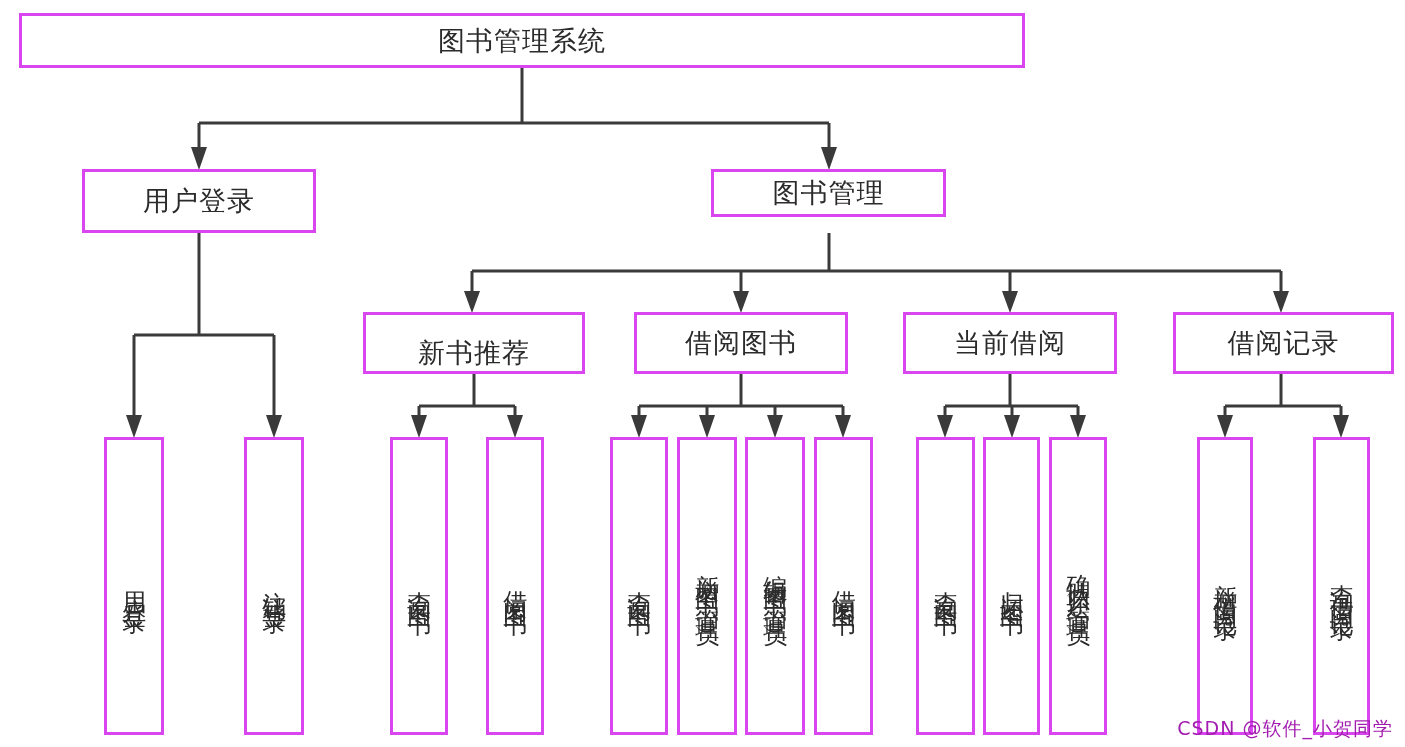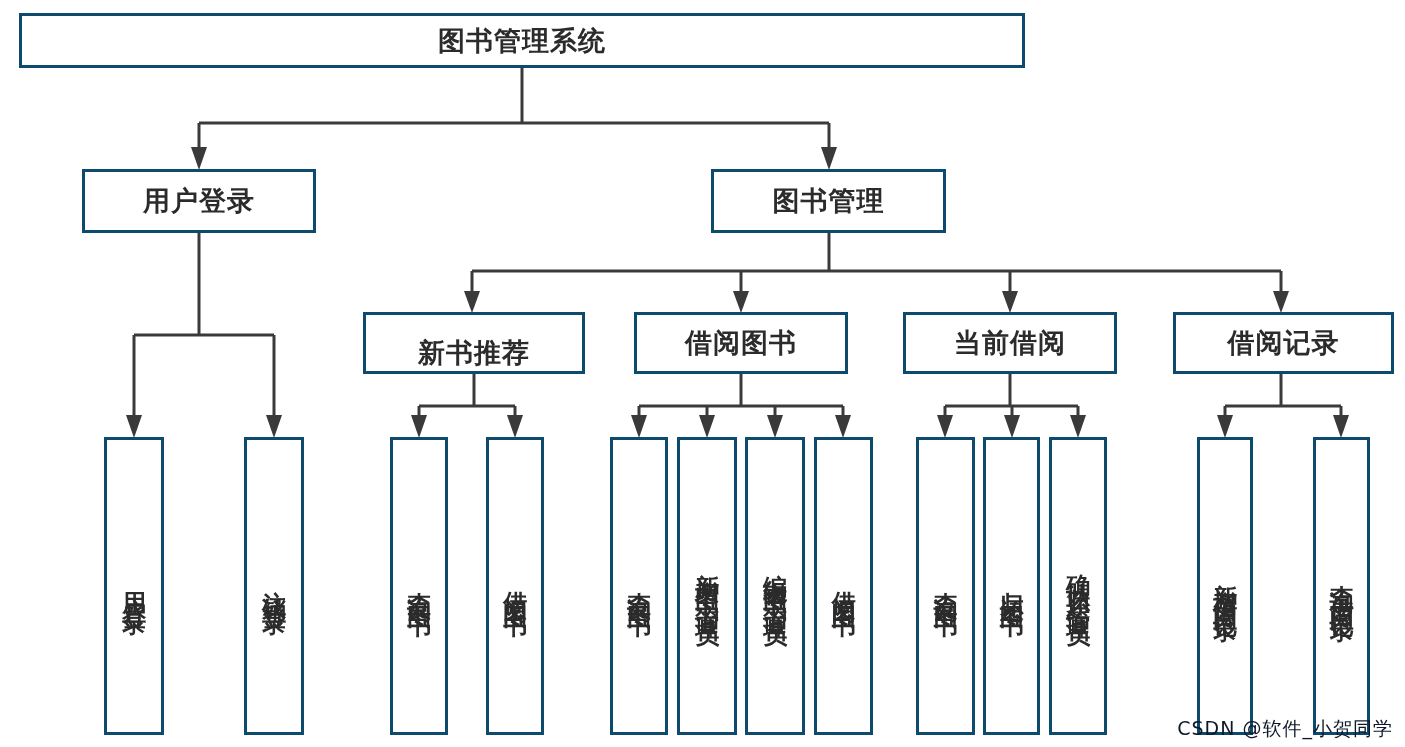--- a/index.html
+++ b/index.html
@@ -7,47 +7,46 @@
     position:relative;
     width:1405px;height:747px;
     background:#ffffff;
     font-family:"DejaVu Sans","Liberation Sans",sans-serif;
     overflow:hidden;
   }
   .connectors{position:absolute;left:0;top:0;}
   .node{
     position:absolute;
     background:#ffffff;
-    border:3px solid #0c4a6e;
+    border:3px solid #d946ef;
     box-sizing:border-box;
     display:flex;
     align-items:center;
     justify-content:center;
     color:#2b2b2b;
-    font-weight:bold;
   }
   .node.h span{
     font-size:27px;
     letter-spacing:1px;
     white-space:nowrap;
   }
   .node.v span{
     writing-mode:vertical-rl;
     text-orientation:mixed;
     font-size:24px;
     letter-spacing:7px;
     line-height:1.1;
     white-space:nowrap;
   }
   .watermark{
     position:absolute;
     right:12px;
     bottom:5px;
     font-size:19px;
-    color:#0f172a;
+    color:#a21caf;
     letter-spacing:1px;
     white-space:nowrap;
   }
 </style>
 </head>
 <body>
 
 <div class="canvas">
 
   <svg class="connectors" width="1405" height="747" viewBox="0 0 1405 747">
@@ -119,21 +118,21 @@
     </g>
   </svg>
 
   <div class="node h" style="left:19px;top:13px;width:1006px;height:55px;">
     <span>图书管理系统</span>
   </div>
 
   <div class="node h" style="left:82px;top:169px;width:234px;height:64px;">
     <span>用户登录</span>
   </div>
-  <div class="node h" style="left:711px;top:169px;width:235px;height:64px;">
+  <div class="node h" style="left:711px;top:169px;width:235px;height:48px;">
     <span>图书管理</span>
   </div>
 
   <div class="node h" style="left:363px;top:312px;width:222px;height:62px;align-items:flex-end;">
     <span>新书推荐</span>
   </div>
   <div class="node h" style="left:634px;top:312px;width:214px;height:62px;">
     <span>借阅图书</span>
   </div>
   <div class="node h" style="left:1173px;top:312px;width:221px;height:62px;">

